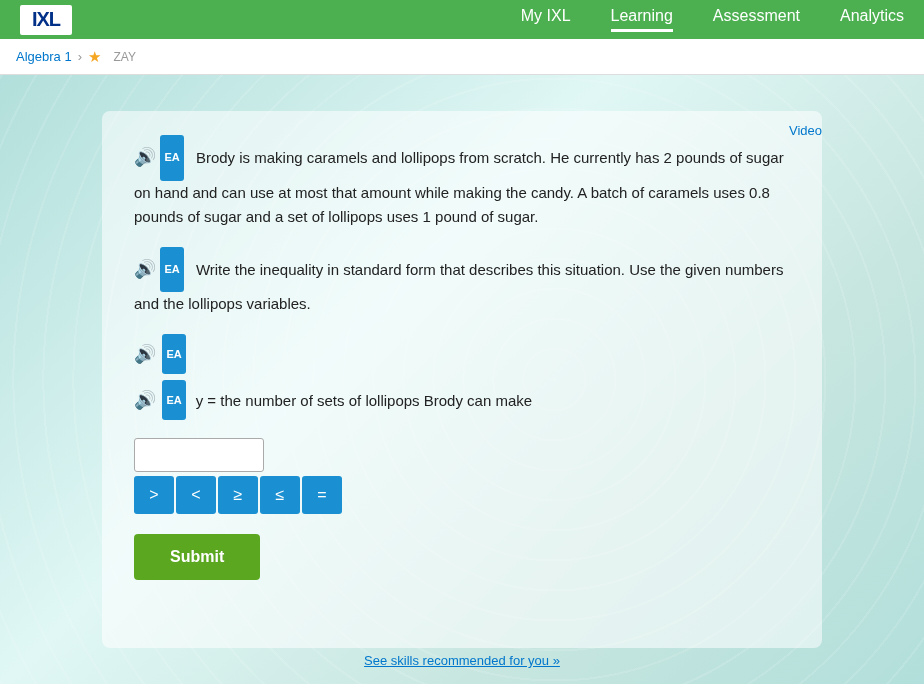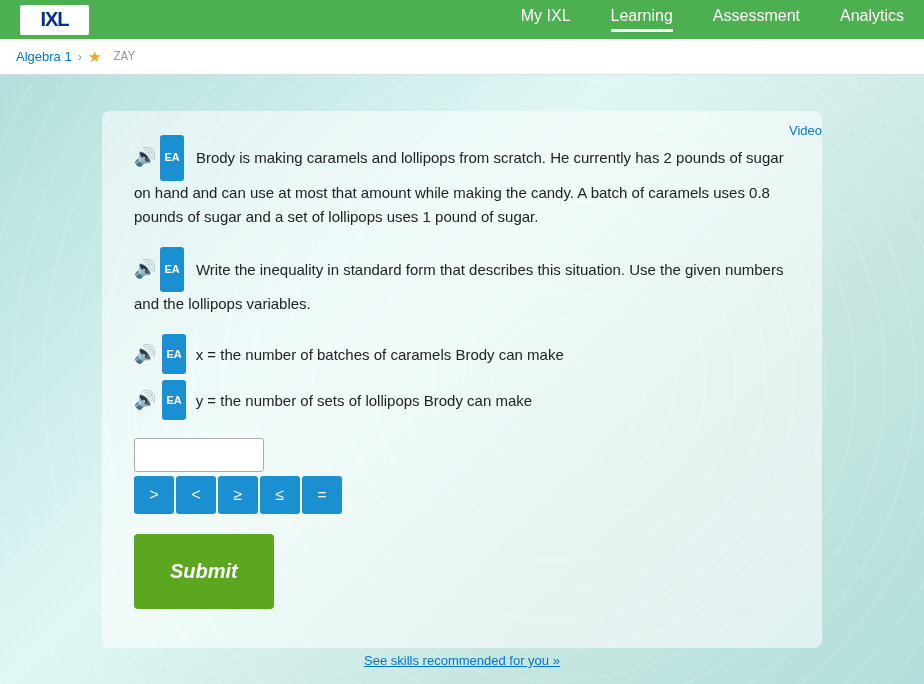--- a/index.html
+++ b/index.html
@@ -9,21 +9,21 @@
     #top-nav {
       background: #4caf50;
       height: 39px;
       display: flex;
       align-items: center;
       padding: 0 20px;
       gap: 30px;
     }
     #logo-box {
       background: #fff;
-      width: 69px;
+      width: 52px;
       height: 30px;
       display: flex;
       align-items: center;
       justify-content: center;
       border-radius: 2px;
     }
     #logo-text {
       font-size: 20px;
       font-weight: 900;
       color: #003087;
@@ -55,21 +55,21 @@
       padding: 0 16px;
       gap: 6px;
       font-size: 13px;
       color: #333;
       border-bottom: 1px solid #ddd;
     }
     .breadcrumb-link { color: #0077cc; text-decoration: none; cursor: pointer; }
     .breadcrumb-sep { color: #999; }
     .breadcrumb-star { color: #f5a623; font-size: 15px; }
     .breadcrumb-current { color: #555; }
-    .breadcrumb-code { color: #999; margin-left: 6px; font-size: 12px; font-family: Liberation Mono, monospace; }
+    .breadcrumb-code { color: #999; margin-left: 6px; font-size: 12px; }
 
     
     #main-content {
       display: flex;
       height: calc(684px - 39px - 36px);
       background: linear-gradient(135deg, #b2dfdb 0%, #e0f7f5 40%, #c8e6e0 70%, #b2dfdb 100%);
       position: relative;
       overflow: hidden;
     }
 
@@ -182,26 +182,25 @@
       display: flex;
       align-items: center;
       justify-content: center;
     }
 
     #submit-btn {
       background: #5ba820;
       color: #fff;
       border: none;
       border-radius: 4px;
-      padding: 26px 36px;
-      font-size: 20px;
+      padding: 14px 36px;
+      font-size: 16px;
       font-weight: bold;
       cursor: pointer;
       margin-top: 10px;
-      font-style: italic;
     }
 
     #see-skills {
       position: absolute;
       bottom: 16px;
       left: 50%;
       transform: translateX(-50%);
       font-size: 13px;
       color: #0077cc;
       text-decoration: underline;
@@ -256,21 +255,20 @@
       <span class="speak-icon">
         <span class="speak-btn">🔊</span>
         <span class="translate-btn">EA</span>
       </span>
       <span>Write the inequality in standard form that describes this situation. Use the given numbers and the lollipops variables.</span>
     </p>
 
     <div class="var-line">
       <span class="speak-btn">🔊</span>
       <span class="translate-btn">EA</span>
-      <span>x = the number of batches of caramels Brody can make</span>
     </div>
 
     <div class="var-line">
       <span class="speak-btn">🔊</span>
       <span class="translate-btn">EA</span>
       <span>y = the number of sets of lollipops Brody can make</span>
     </div>
 
     <div class="answer-section">
       <div class="answer-row-wrapper">

